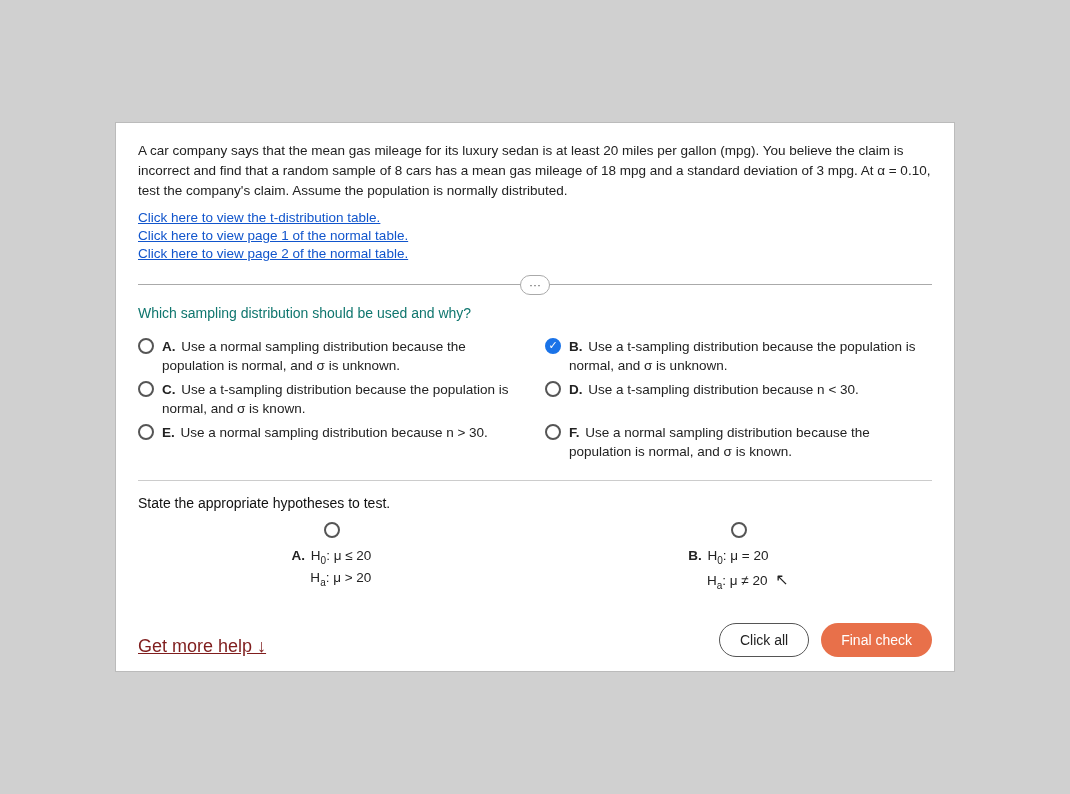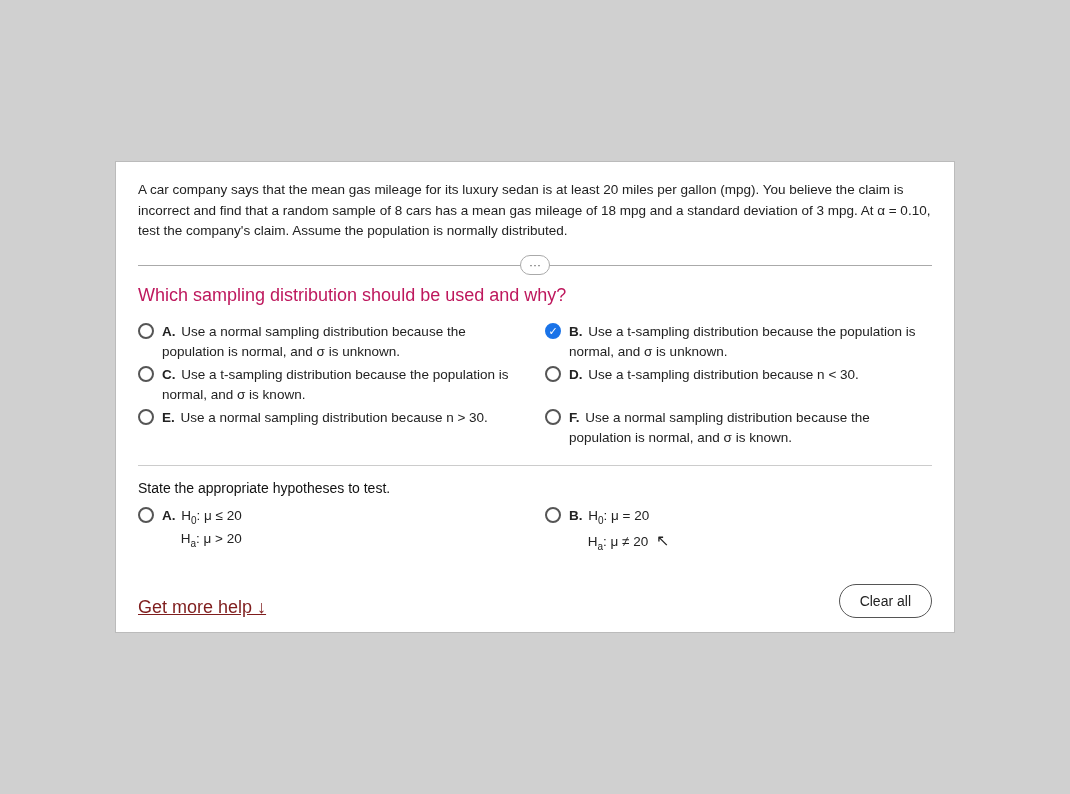--- a/index.html
+++ b/index.html
@@ -57,24 +57,24 @@
       padding: 2px 8px;
       font-size: 12px;
       color: #555;
       position: relative;
       z-index: 1;
     }
     .question-section {
       margin-top: 10px;
     }
     .question-title {
-      font-size: 18px;
+      font-size: 14px;
       font-weight: normal;
       margin-bottom: 16px;
-      color: #be185d;
+      color: #0f766e;
     }
     .options-grid {
       display: grid;
       grid-template-columns: 1fr 1fr;
       gap: 4px 20px;
       margin-bottom: 18px;
     }
     .option-row {
       display: flex;
       align-items: flex-start;
@@ -120,22 +120,23 @@
       color: #111;
     }
     .hypotheses-grid {
       display: grid;
       grid-template-columns: 1fr 1fr;
       gap: 12px 20px;
       margin-bottom: 20px;
     }
     .hyp-option {
       display: flex;
-      align-items: flex-start;
+      align-items: center;
       gap: 8px;
+      flex-direction: column;
     }
     .hyp-text {
       font-size: 13.5px;
       color: #222;
       line-height: 1.55;
     }
     .bottom-bar {
       display: flex;
       justify-content: flex-end;
       gap: 12px;
@@ -178,20 +179,25 @@
       font-size: 10px;
     }
   </style>
 </head>
 <body>
 
 <div class="page-container">
 
   <p class="intro-text">A car company says that the mean gas mileage for its luxury sedan is at least 20 miles per gallon (mpg). You believe the claim is incorrect and find that a random sample of 8 cars has a mean gas mileage of 18 mpg and a standard deviation of 3 mpg. At α = 0.10, test the company's claim. Assume the population is normally distributed.</p>
 
+  <div class="link-block">
+    <a class="link-item">Click here to view the t-distribution table.</a>
+    <a class="link-item">Click here to view page 1 of the normal table.</a>
+    <a class="link-item">Click here to view page 2 of the normal table.</a>
+  </div>
 
   <div class="divider-area">
     <div class="divider-line"></div>
     <div class="divider-dots">···</div>
   </div>
 
   <div class="question-section">
     <p class="question-title">Which sampling distribution should be used and why?</p>
 
     <div class="options-grid">
@@ -262,17 +268,18 @@
           &nbsp;&nbsp;&nbsp;&nbsp;&nbsp;H<sub>a</sub>: μ ≠ 20
           <span class="cursor-arrow">↖</span>
         </div>
       </div>
 
 
     </div>
   </div>
 
   <div class="bottom-bar">
-    <button class="btn-clear">Clear all</button>
+    <button class="btn-clear">Click all</button>
+    <button class="btn-final">Final check</button>
   </div>
 
   <div class="bottom-hint">Get more help ↓</div>
 </div>
 
 </body></html>

